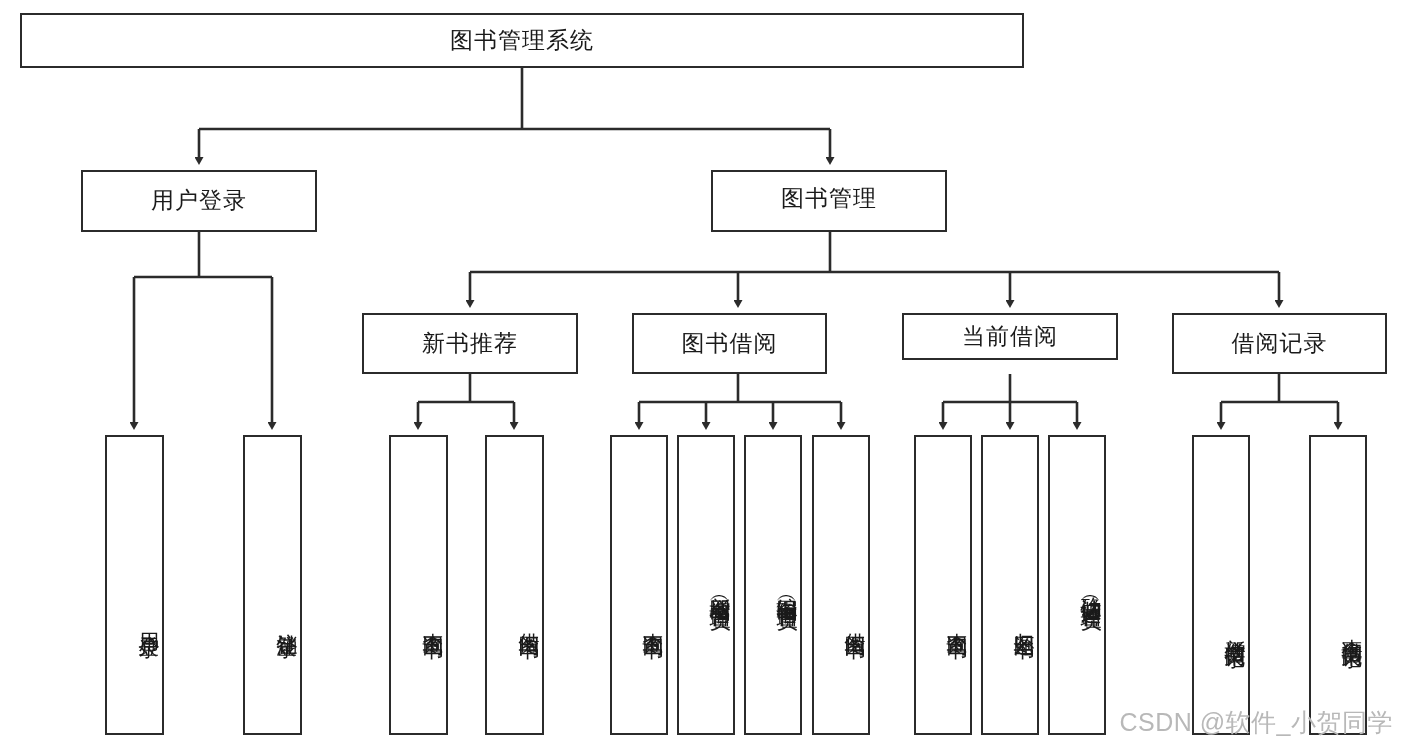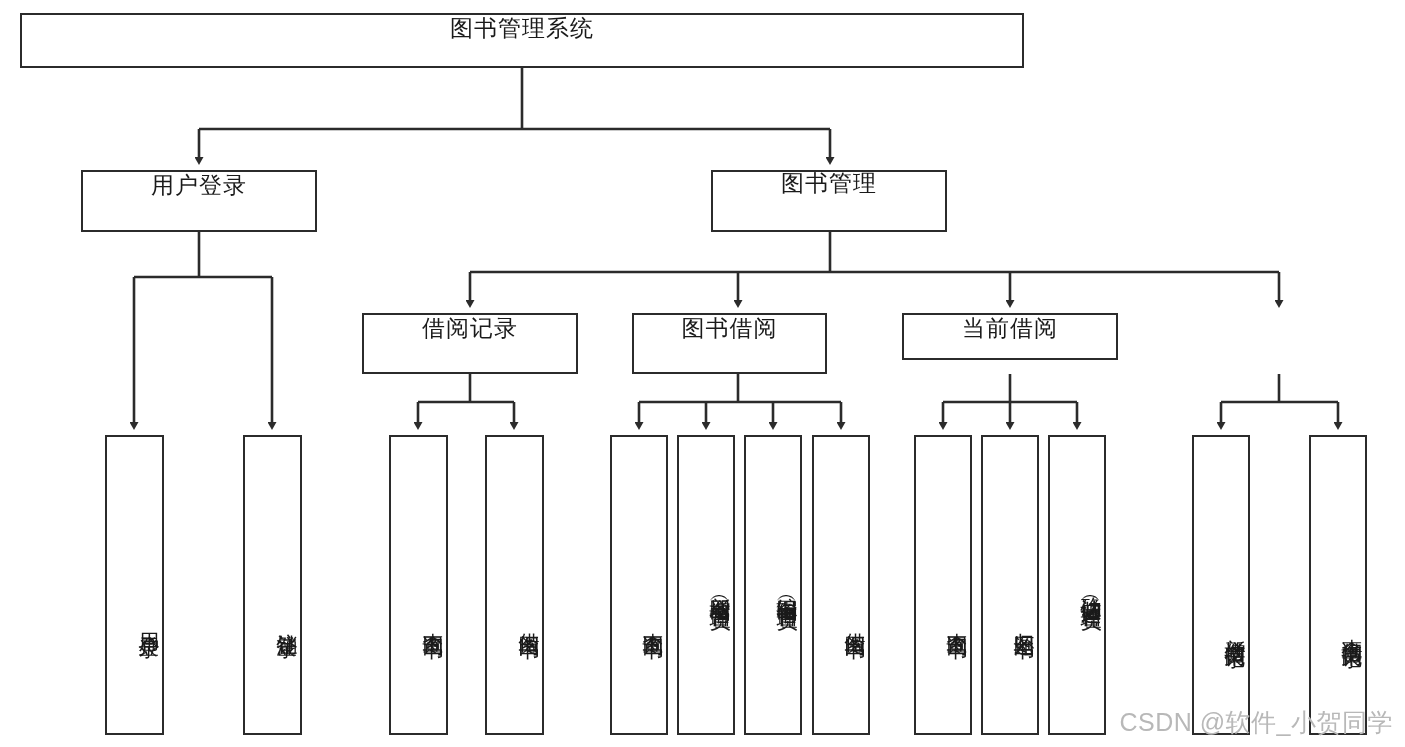--- a/index.html
+++ b/index.html
@@ -16,20 +16,21 @@
     height: 747px;
     background: #ffffff;
     overflow: hidden;
   }
   .node {
     position: absolute;
     box-sizing: border-box;
     border: 2px solid #2b2b2b;
     background: #ffffff;
     display: flex;
+    align-items: center;
     justify-content: center;
     color: #1a1a1a;
   }
   .node.horiz {
     font-size: 23px;
     letter-spacing: 1px;
     line-height: 1.2;
   }
   .node.vert {
     writing-mode: vertical-rl;
@@ -128,27 +129,30 @@
   </div>
 
   <div class="node horiz" style="left:81px; top:170px; width:236px; height:62px;">
     <span>用户登录</span>
   </div>
   <div class="node horiz" style="left:711px; top:170px; width:236px; height:62px;font-family:Liberation Mono, monospace;">
     <span>图书管理</span>
   </div>
 
   <div class="node horiz" style="left:362px; top:313px; width:216px; height:61px;">
-    <span>借阅记录</span>
+    <span>新书推荐</span>
   </div>
   <div class="node horiz" style="left:632px; top:313px; width:195px; height:61px;">
     <span>图书借阅</span>
   </div>
   <div class="node horiz" style="left:902px; top:313px; width:216px; height:47px;">
     <span>当前借阅</span>
+  </div>
+  <div class="node horiz" style="left:1172px; top:313px; width:215px; height:61px;">
+    <span>借阅记录</span>
   </div>
 
   <div class="node vert mid" style="left:105px; top:435px; width:59px; height:300px;">
     <span>用户登录</span>
   </div>
   <div class="node vert mid" style="left:243px; top:435px; width:59px; height:300px;">
     <span>注销登录</span>
   </div>
 
   <div class="node vert mid" style="left:389px; top:435px; width:59px; height:300px;">

